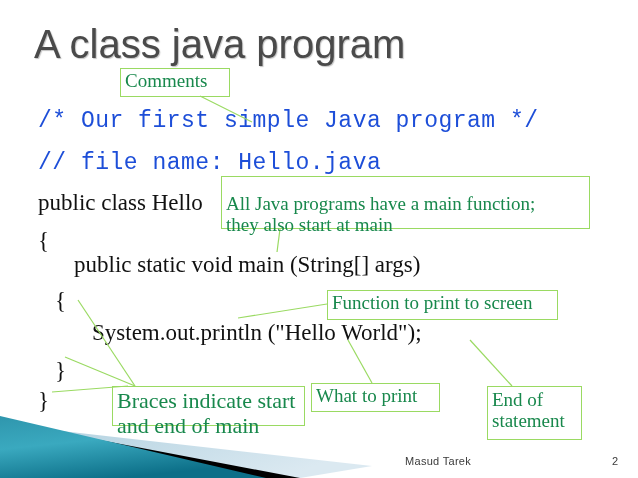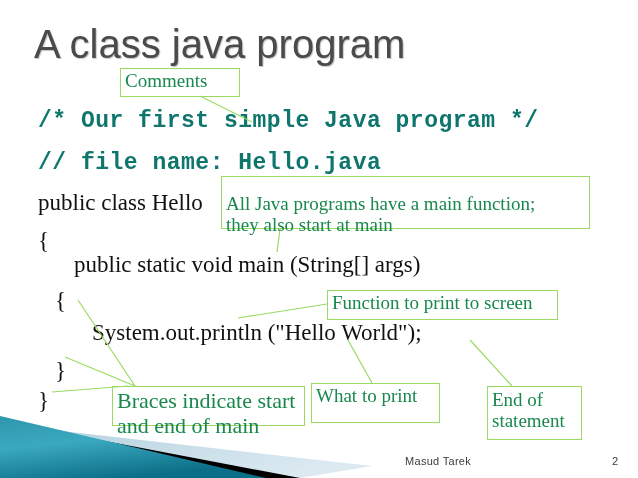--- a/index.html
+++ b/index.html
@@ -28,24 +28,23 @@
     letter-spacing: 0px;
     white-space: nowrap;
     text-shadow: 1px 1px 1px rgba(120,120,120,0.45);
   }
 
   
   .code-mono {
     position: absolute;
     font-family: "Liberation Mono", "DejaVu Sans Mono", monospace;
     font-size: 23px;
-    color: #0f766e;
+    color: #1d4ed8;
     white-space: pre;
     letter-spacing: 0.5px;
-    font-weight: bold;
   }
   .code-serif {
     position: absolute;
     font-family: "Liberation Serif", "DejaVu Serif", serif;
     font-size: 23px;
     color: #111111;
     white-space: pre;
   }
 
   #code-line-comment1 { left: 38px; top: 108px; }
@@ -63,37 +62,37 @@
     position: absolute;
     box-sizing: border-box;
     border: 1px solid #9ada62;
     background: transparent;
     color: #18884c;
     font-family: "Liberation Serif", "DejaVu Serif", serif;
     line-height: 1.12;
     padding: 1px 4px;
   }
   #callout-comments {
-    left: 120px; top: 68px; width: 120px; height: 29px;
+    left: 120px; top: 68px; width: 110px; height: 29px;
     font-size: 19px;
   }
   #callout-mainfunc {
     left: 221px; top: 176px; width: 369px; height: 53px;
     font-size: 19px; padding-top: 16px;
   }
   #callout-printfunc {
     left: 327px; top: 290px; width: 231px; height: 30px;
     font-size: 19px;
   }
   #callout-braces {
     left: 112px; top: 386px; width: 193px; height: 40px;
     font-size: 22px; padding-top: 2px;
   }
   #callout-whattoprint {
-    left: 311px; top: 383px; width: 129px; height: 40px;
+    left: 311px; top: 383px; width: 129px; height: 29px;
     font-size: 19px;
   }
   #callout-endstatement {
     left: 487px; top: 386px; width: 95px; height: 54px;
     font-size: 19px; padding-top: 2px;
   }
 
   
   #connectors {
     position: absolute;

